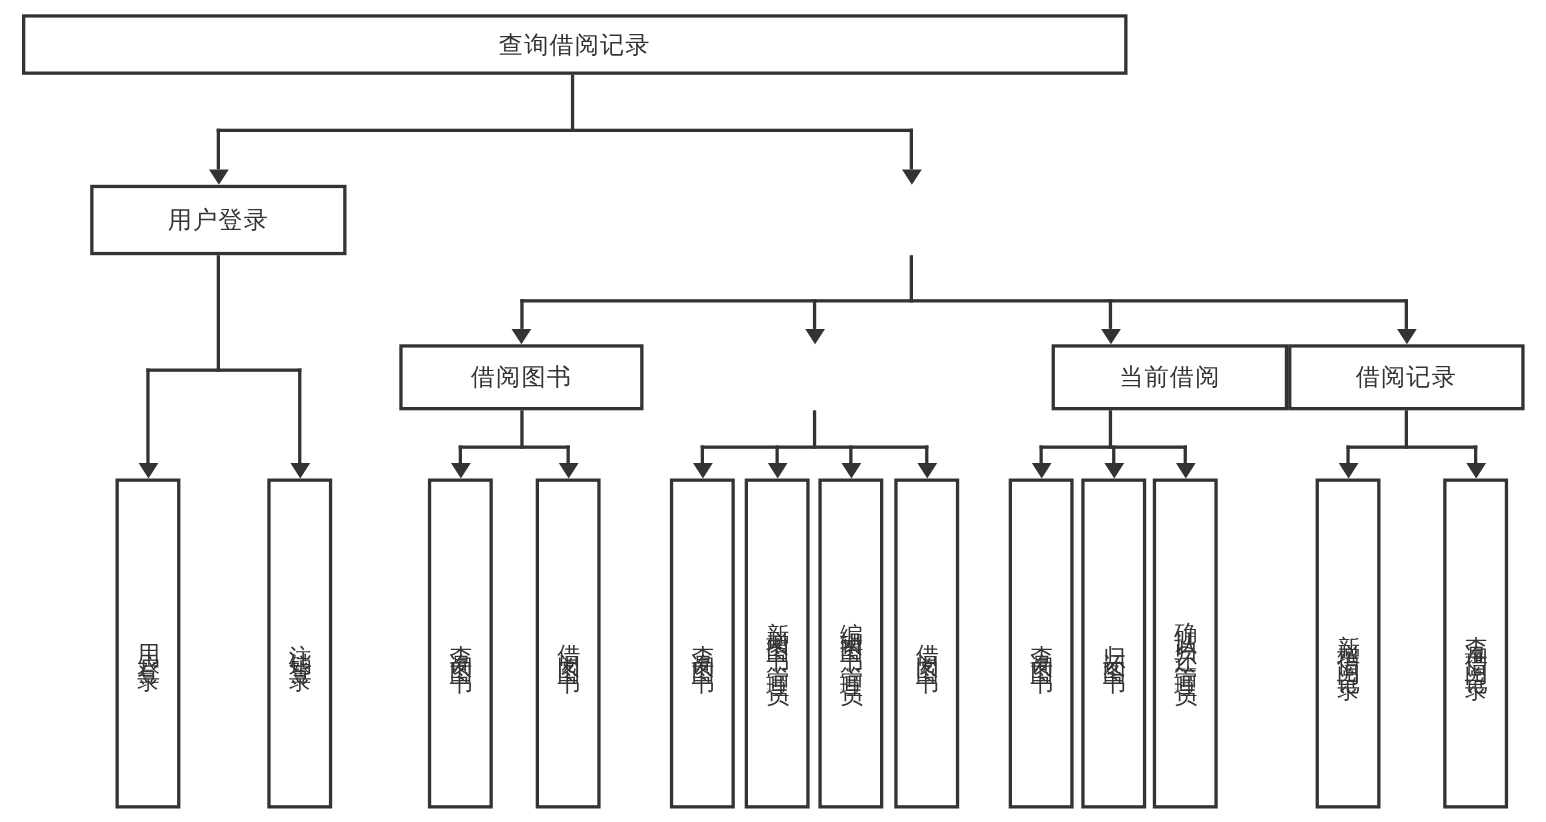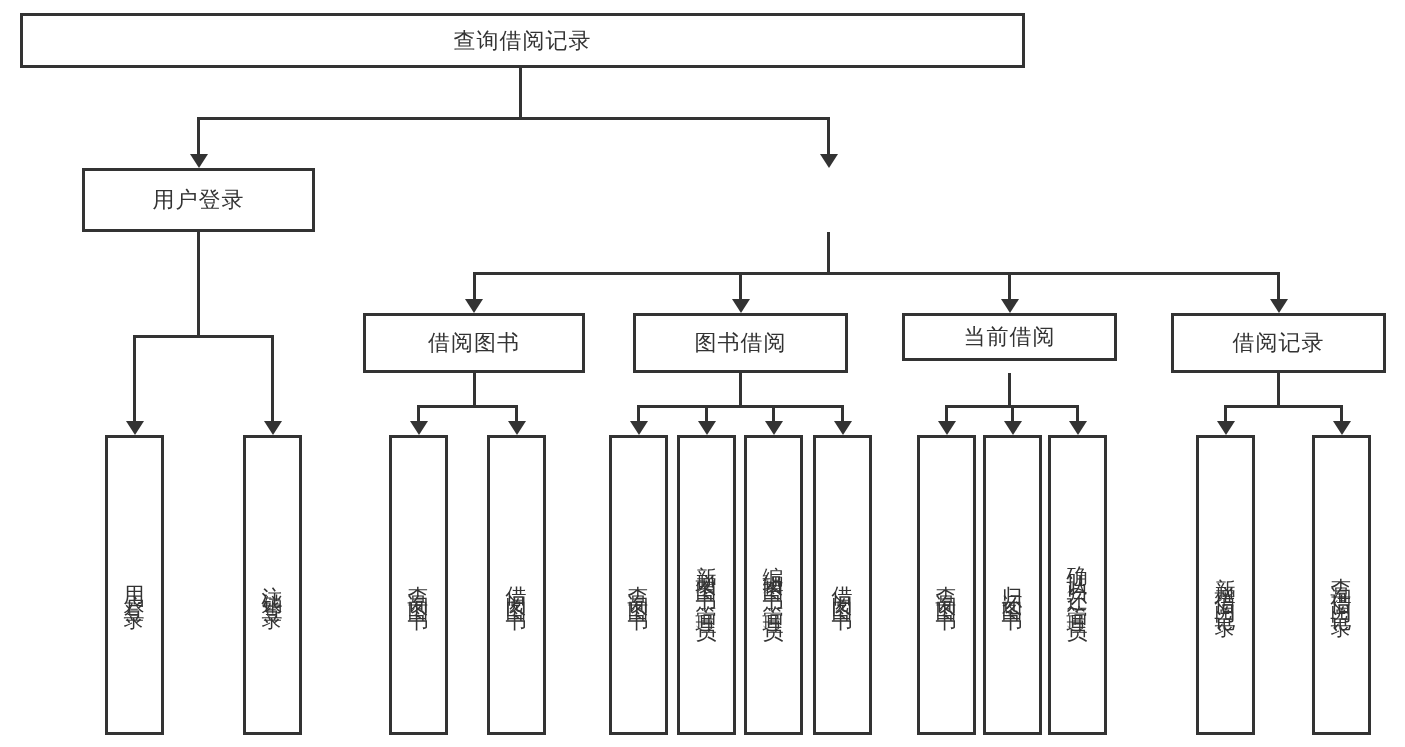--- a/index.html
+++ b/index.html
@@ -93,24 +93,21 @@
   <div class="vl" style="left:739px;top:272px;height:27px;"></div>
   <div class="ah" style="left:732px;top:299px;"></div>
   <div class="vl" style="left:1008px;top:272px;height:27px;"></div>
   <div class="ah" style="left:1001px;top:299px;"></div>
   <div class="vl" style="left:1277px;top:272px;height:27px;"></div>
   <div class="ah" style="left:1270px;top:299px;"></div>
 
   <div class="box" style="left:363px;top:313px;width:222px;height:60px;">
     <span>借阅图书</span>
   </div>
-  <div class="box" style="left:633px;top:313px;width:215px;height:60px;">
-    <span>图书借阅</span>
-  </div>
-  <div class="box" style="left:902px;top:313px;width:215px;height:48px;">
+  <div class="box" style="left:956px;top:313px;width:215px;height:60px;">
     <span>当前借阅</span>
   </div>
   <div class="box" style="left:1171px;top:313px;width:215px;height:60px;">
     <span>借阅记录</span>
   </div>
 
   <div class="vl" style="left:473px;top:373px;height:35px;"></div>
   <div class="hl" style="left:417px;top:405px;width:101px;"></div>
   <div class="vl" style="left:417px;top:405px;height:16px;"></div>
   <div class="ah" style="left:410px;top:421px;"></div>

